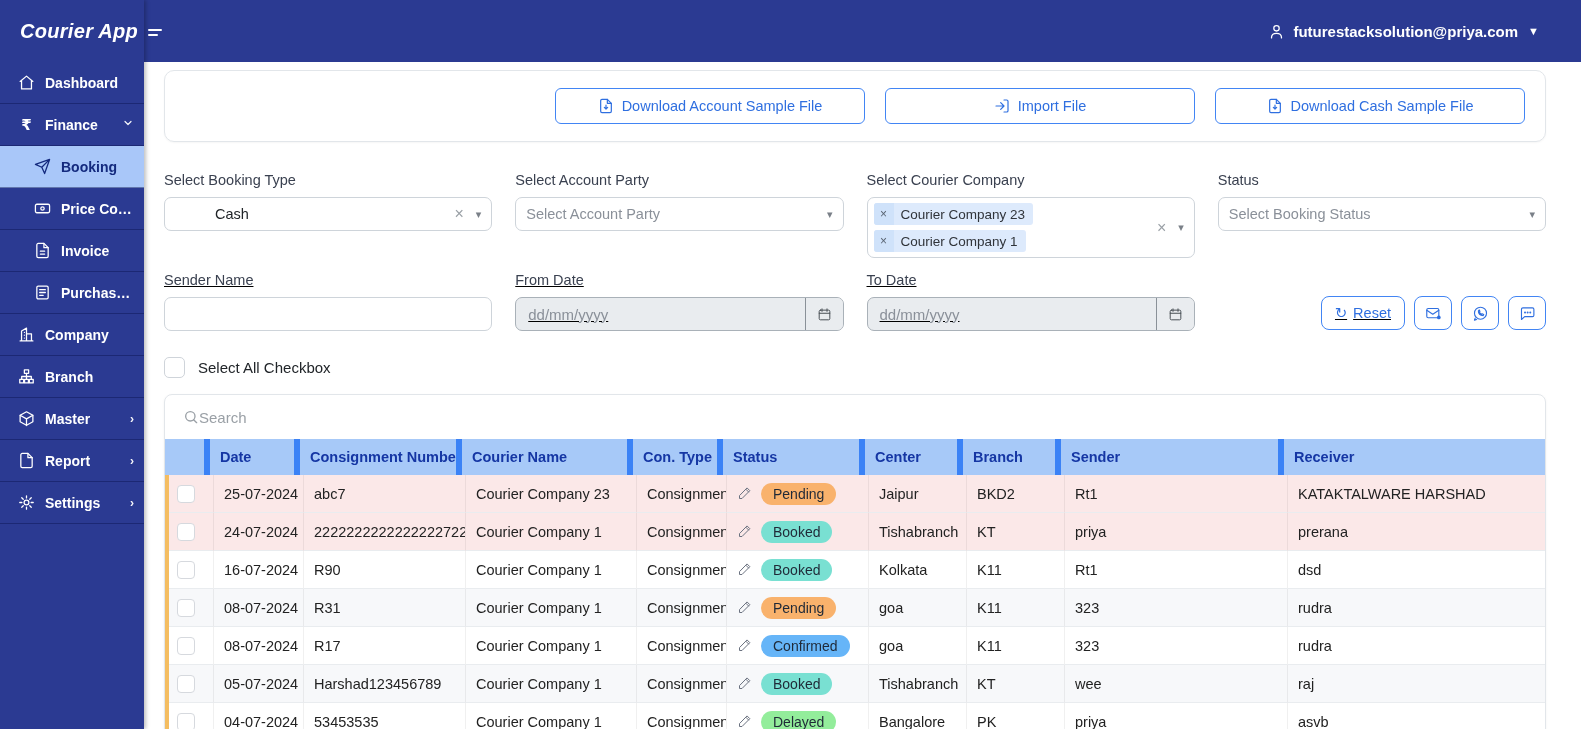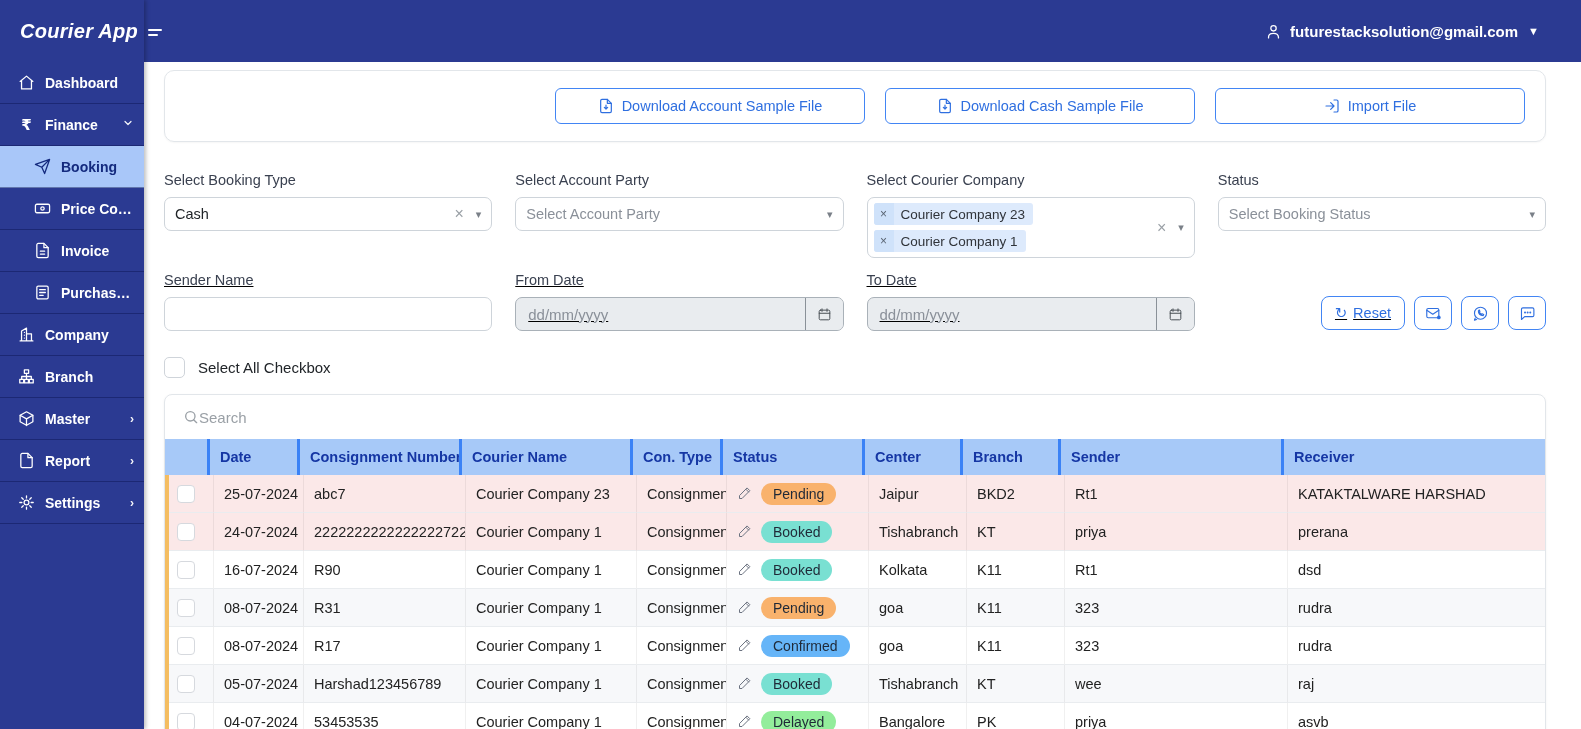--- a/index.html
+++ b/index.html
@@ -44,21 +44,21 @@
     gap:8px; cursor:pointer; font-family:inherit; }
   .btn-outline svg { width:16px; height:16px; stroke:#2f6fe0; fill:none; stroke-width:1.8;
     stroke-linecap:round; stroke-linejoin:round; }
 
   
   .filters { display:grid; grid-template-columns:repeat(4,1fr); column-gap:23px; margin-top:30px; }
   .fgroup { display:flex; flex-direction:column; }
   .fgroup .flabel { font-size:14.5px; color:#3a4150; margin-bottom:9px; }
   .control { border:1px solid #ced4da; border-radius:7px; min-height:34px; background:#fff;
     display:flex; align-items:center; padding:0 10px; font-size:14.5px; color:#212529; position:relative; }
-  .control .val { flex:1; }
+  .control .val { flex:1;margin-left:40px; }
   .control .ph { flex:1; color:#8a9099; }
   .control .clear-x { color:#9aa0a6; font-size:16px; margin-right:12px; cursor:pointer; }
   .control .caret { color:#7a8088; font-size:11px; cursor:pointer; }
   .multi { min-height:58px; align-items:center; padding:5px 10px 5px 6px; }
   .tags { display:flex; flex-direction:column; gap:5px; flex:1; }
   .tag { display:flex; align-items:center; background:#ddeafc; border-radius:3px; width:max-content;
     font-size:13.5px; color:#30343a; height:22px; overflow:hidden; }
   .tag .tx { background:#cfe2fa; color:#5a6573; width:20px; height:22px; display:flex; align-items:center;
     justify-content:center; font-size:12px; cursor:pointer; margin-right:7px; }
   .tag .tl { padding-right:8px; }
@@ -86,21 +86,21 @@
 
   
   .table-card { margin-top:16px; border:1px solid #e2e6ea; border-radius:8px 8px 0 0; overflow:hidden;
     box-shadow:0 1px 3px rgba(0,0,0,.05); }
   .search-row { height:44px; display:flex; align-items:center; gap:0; padding-left:18px; }
   .search-row svg { width:16px; height:16px; stroke:#9aa0a6; fill:none; stroke-width:2; stroke-linecap:round; }
   .search-row input { border:none; outline:none; font-size:15px; color:#333; flex:1; font-family:inherit; }
   .search-row input::placeholder { color:#9aa0a6; }
   .gridrow { display:grid; grid-template-columns:45px 90px 162px 171px 90px 142px 98px 98px 223px minmax(0,1fr); }
   .thead .hcell { background:#a7c9f8; color:#1536a4; font-weight:bold; font-size:14.5px; height:36px;
-    display:flex; align-items:center; padding-left:10px; border-right:3px solid #3b82f6; white-space:nowrap; overflow:hidden;}
+    display:flex; align-items:center; padding-left:10px; border-right:6px solid #3b82f6; white-space:nowrap; overflow:hidden;}
   .thead .hcell:last-child { border-right:none; }
   .trow { height:38px; border-left:4px solid #f4bd61; }
   .trow .cell { display:flex; align-items:center; padding-left:10px; font-size:14.5px; color:#222;
     border-right:1px solid rgba(0,0,0,.06); border-bottom:1px solid #e9ecef; white-space:nowrap; overflow:hidden; }
   .trow .cell:last-child { border-right:none; }
   .trow.row-white { background:#fff; }
   .trow.row-alt { background:#f7f8fa; }
   .trow.row-pink { background:#fbe8e8; }
   .trow .cell.ck { padding-left:8px; }
   .row-cb { width:18px; height:18px; border:1px solid #d6d9de; border-radius:4px; background:#fff; cursor:pointer; }
@@ -228,48 +228,48 @@
 
   <div class="right-col">
     <header class="topbar">
       <div class="userbox">
         <span class="icn">
             <svg viewBox="0 0 24 24" width="18" height="18">
               <circle cx="12" cy="7.5" r="3.8"></circle>
               <path d="M5 21v-.8c0-3.4 2.8-5.7 7-5.7s7 2.3 7 5.7V21"></path>
             </svg>
           </span>
-        <span>futurestacksolution@gmail.com</span>
+        <span>futurestacksolution@priya.com</span>
         <span class="caret">▼</span>
       </div>
     </header>
 
     <main class="main">
 
       <section class="card-top">
         <button class="btn-outline">
           <svg viewBox="0 0 24 24">
               <path d="M14 2H6a2 2 0 0 0-2 2v16a2 2 0 0 0 2 2h12a2 2 0 0 0 2-2V8z"></path>
               <path d="M14 2v6h6M12 10.5V16M9.5 14l2.5 2.5L14.5 14"></path>
             </svg>
           <span>Download Account Sample File</span>
         </button>
         <button class="btn-outline">
           <svg viewBox="0 0 24 24">
-              <path d="M14 2H6a2 2 0 0 0-2 2v16a2 2 0 0 0 2 2h12a2 2 0 0 0 2-2V8z"></path>
-              <path d="M14 2v6h6M12 10.5V16M9.5 14l2.5 2.5L14.5 14"></path>
-            </svg>
-          <span>Download Cash Sample File</span>
+              <path d="M15 3h4a2 2 0 0 1 2 2v14a2 2 0 0 1-2 2h-4"></path>
+              <path d="M10 17l5-5-5-5M15 12H3"></path>
+            </svg>
+          <span>Import File</span>
         </button>
         <button class="btn-outline">
           <svg viewBox="0 0 24 24">
-              <path d="M15 3h4a2 2 0 0 1 2 2v14a2 2 0 0 1-2 2h-4"></path>
-              <path d="M10 17l5-5-5-5M15 12H3"></path>
-            </svg>
-          <span>Import File</span>
+              <path d="M14 2H6a2 2 0 0 0-2 2v16a2 2 0 0 0 2 2h12a2 2 0 0 0 2-2V8z"></path>
+              <path d="M14 2v6h6M12 10.5V16M9.5 14l2.5 2.5L14.5 14"></path>
+            </svg>
+          <span>Download Cash Sample File</span>
         </button>
       </section>
 
       <section class="filters">
         <div class="fgroup">
           <span class="flabel">Select Booking Type</span>
           <div class="control">
             <span class="val">Cash</span>
             <span class="clear-x">×</span>
             <span class="caret">▾</span>

